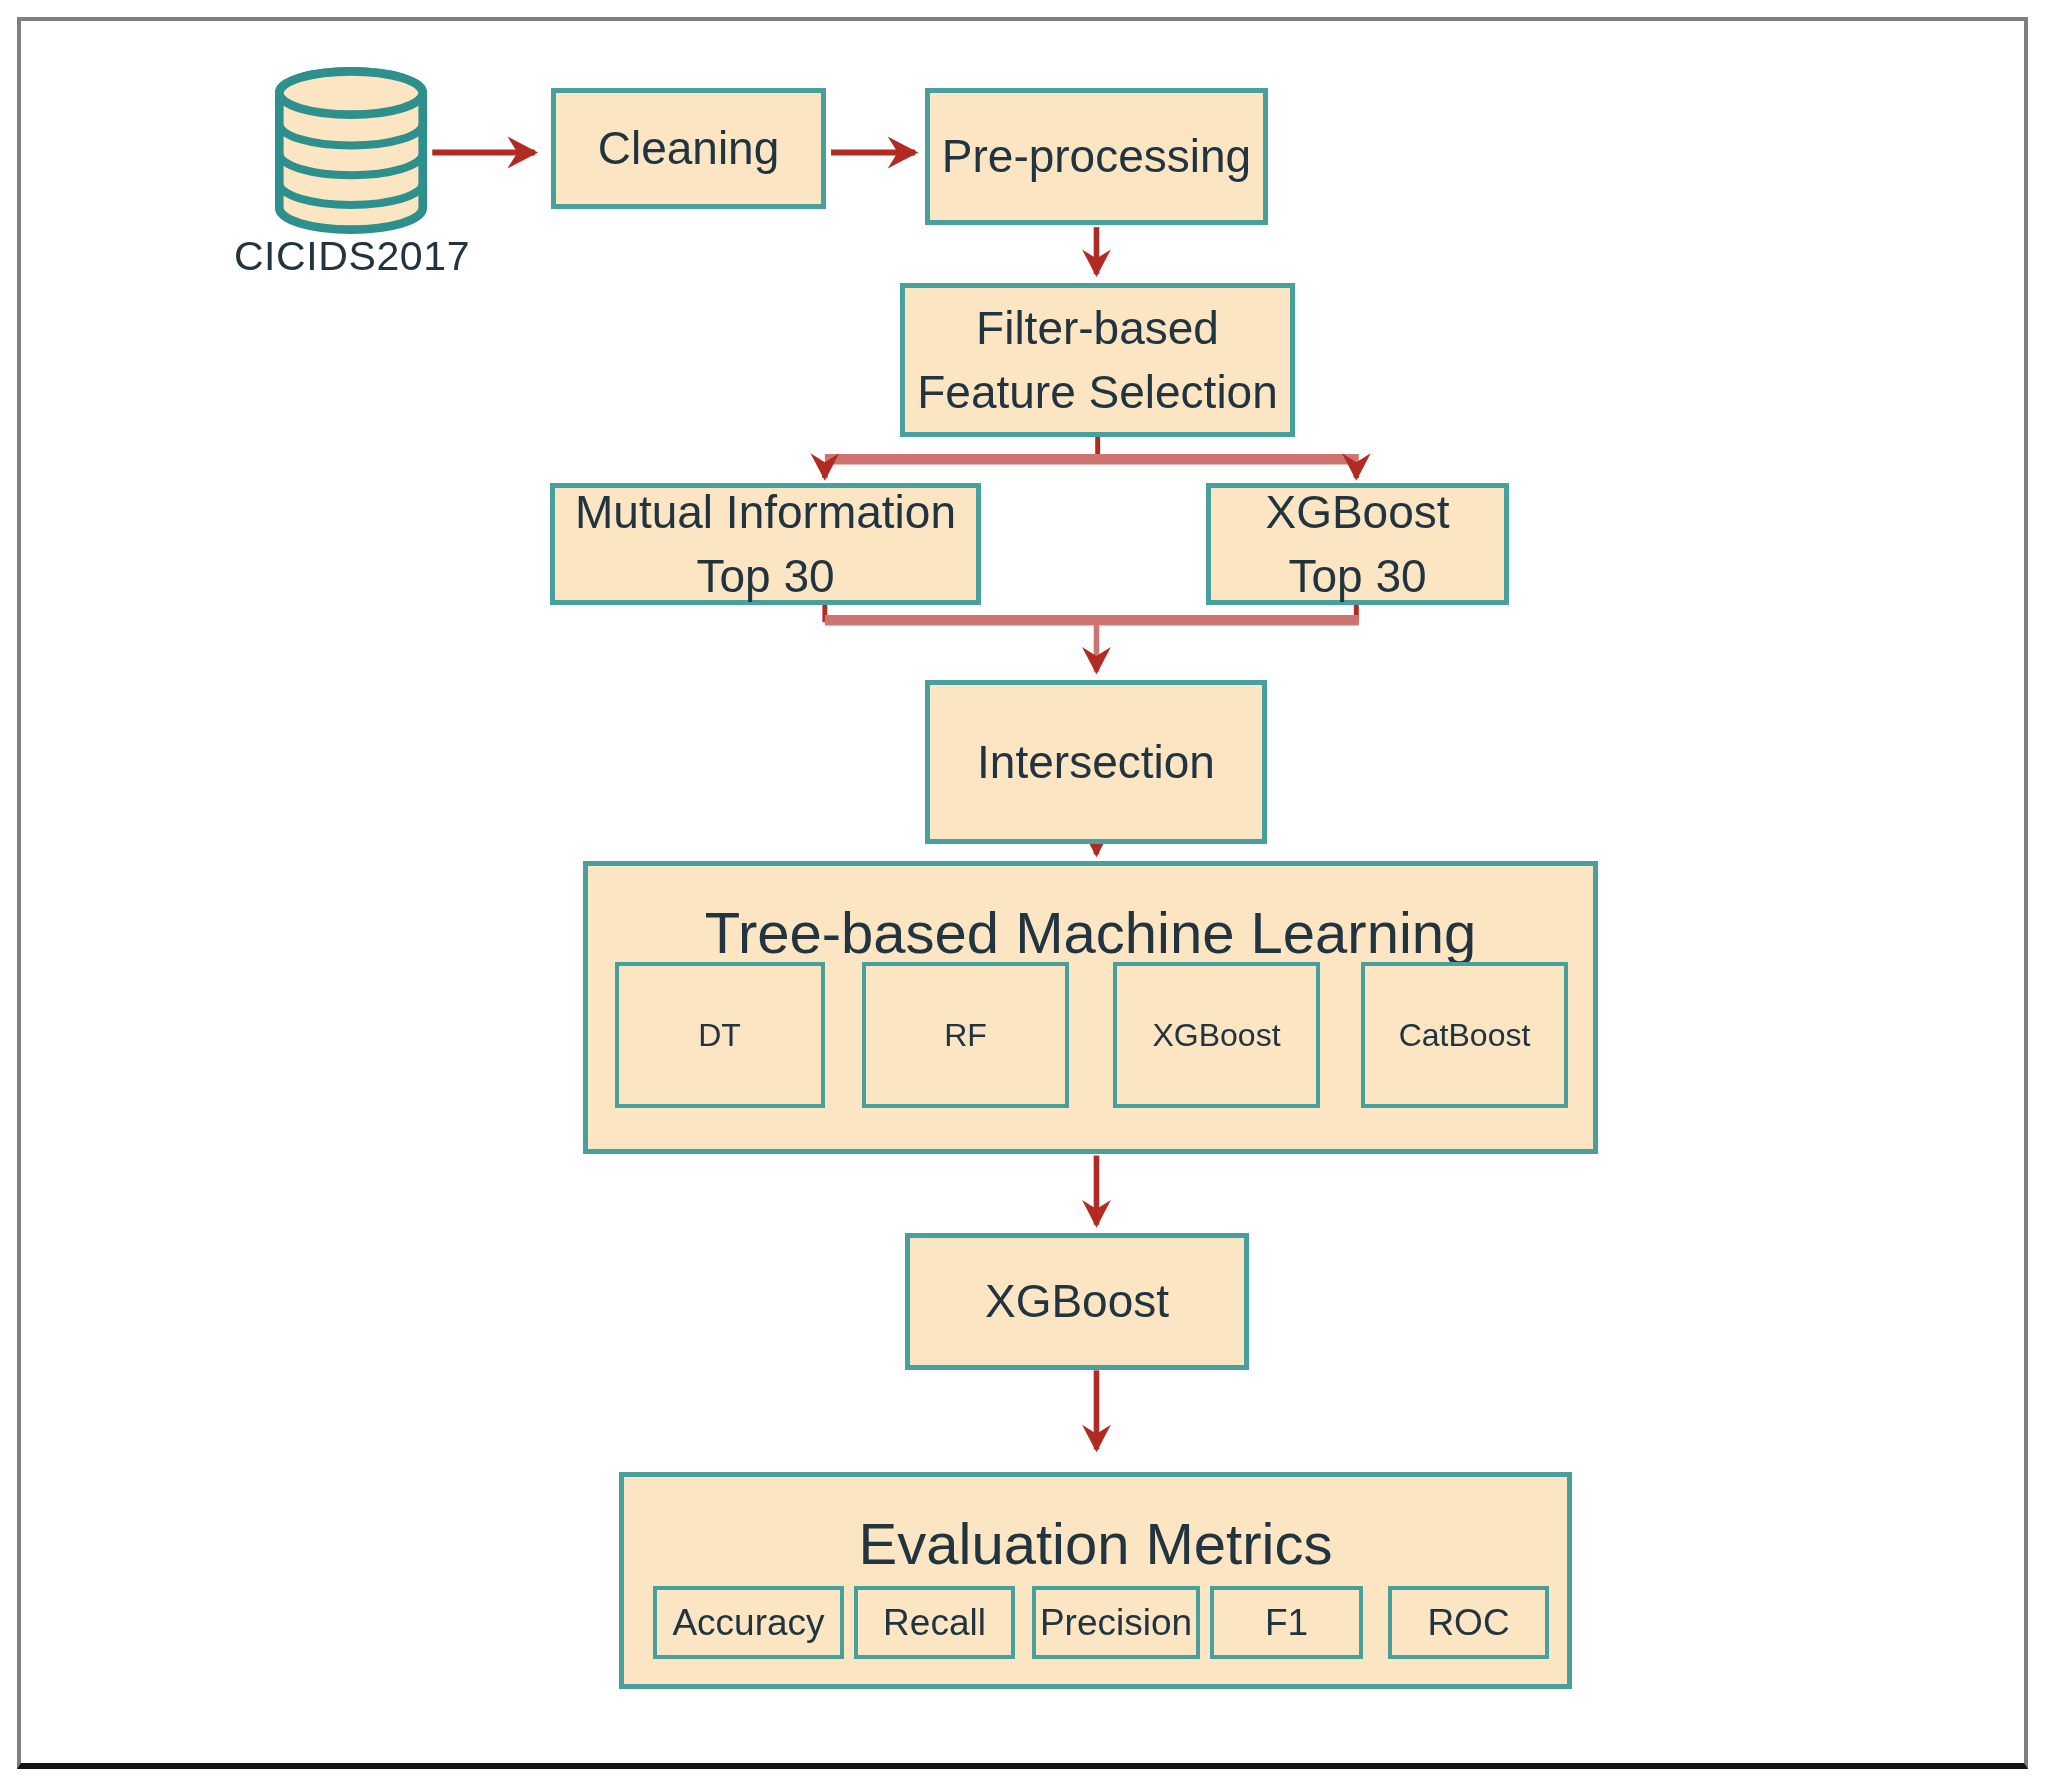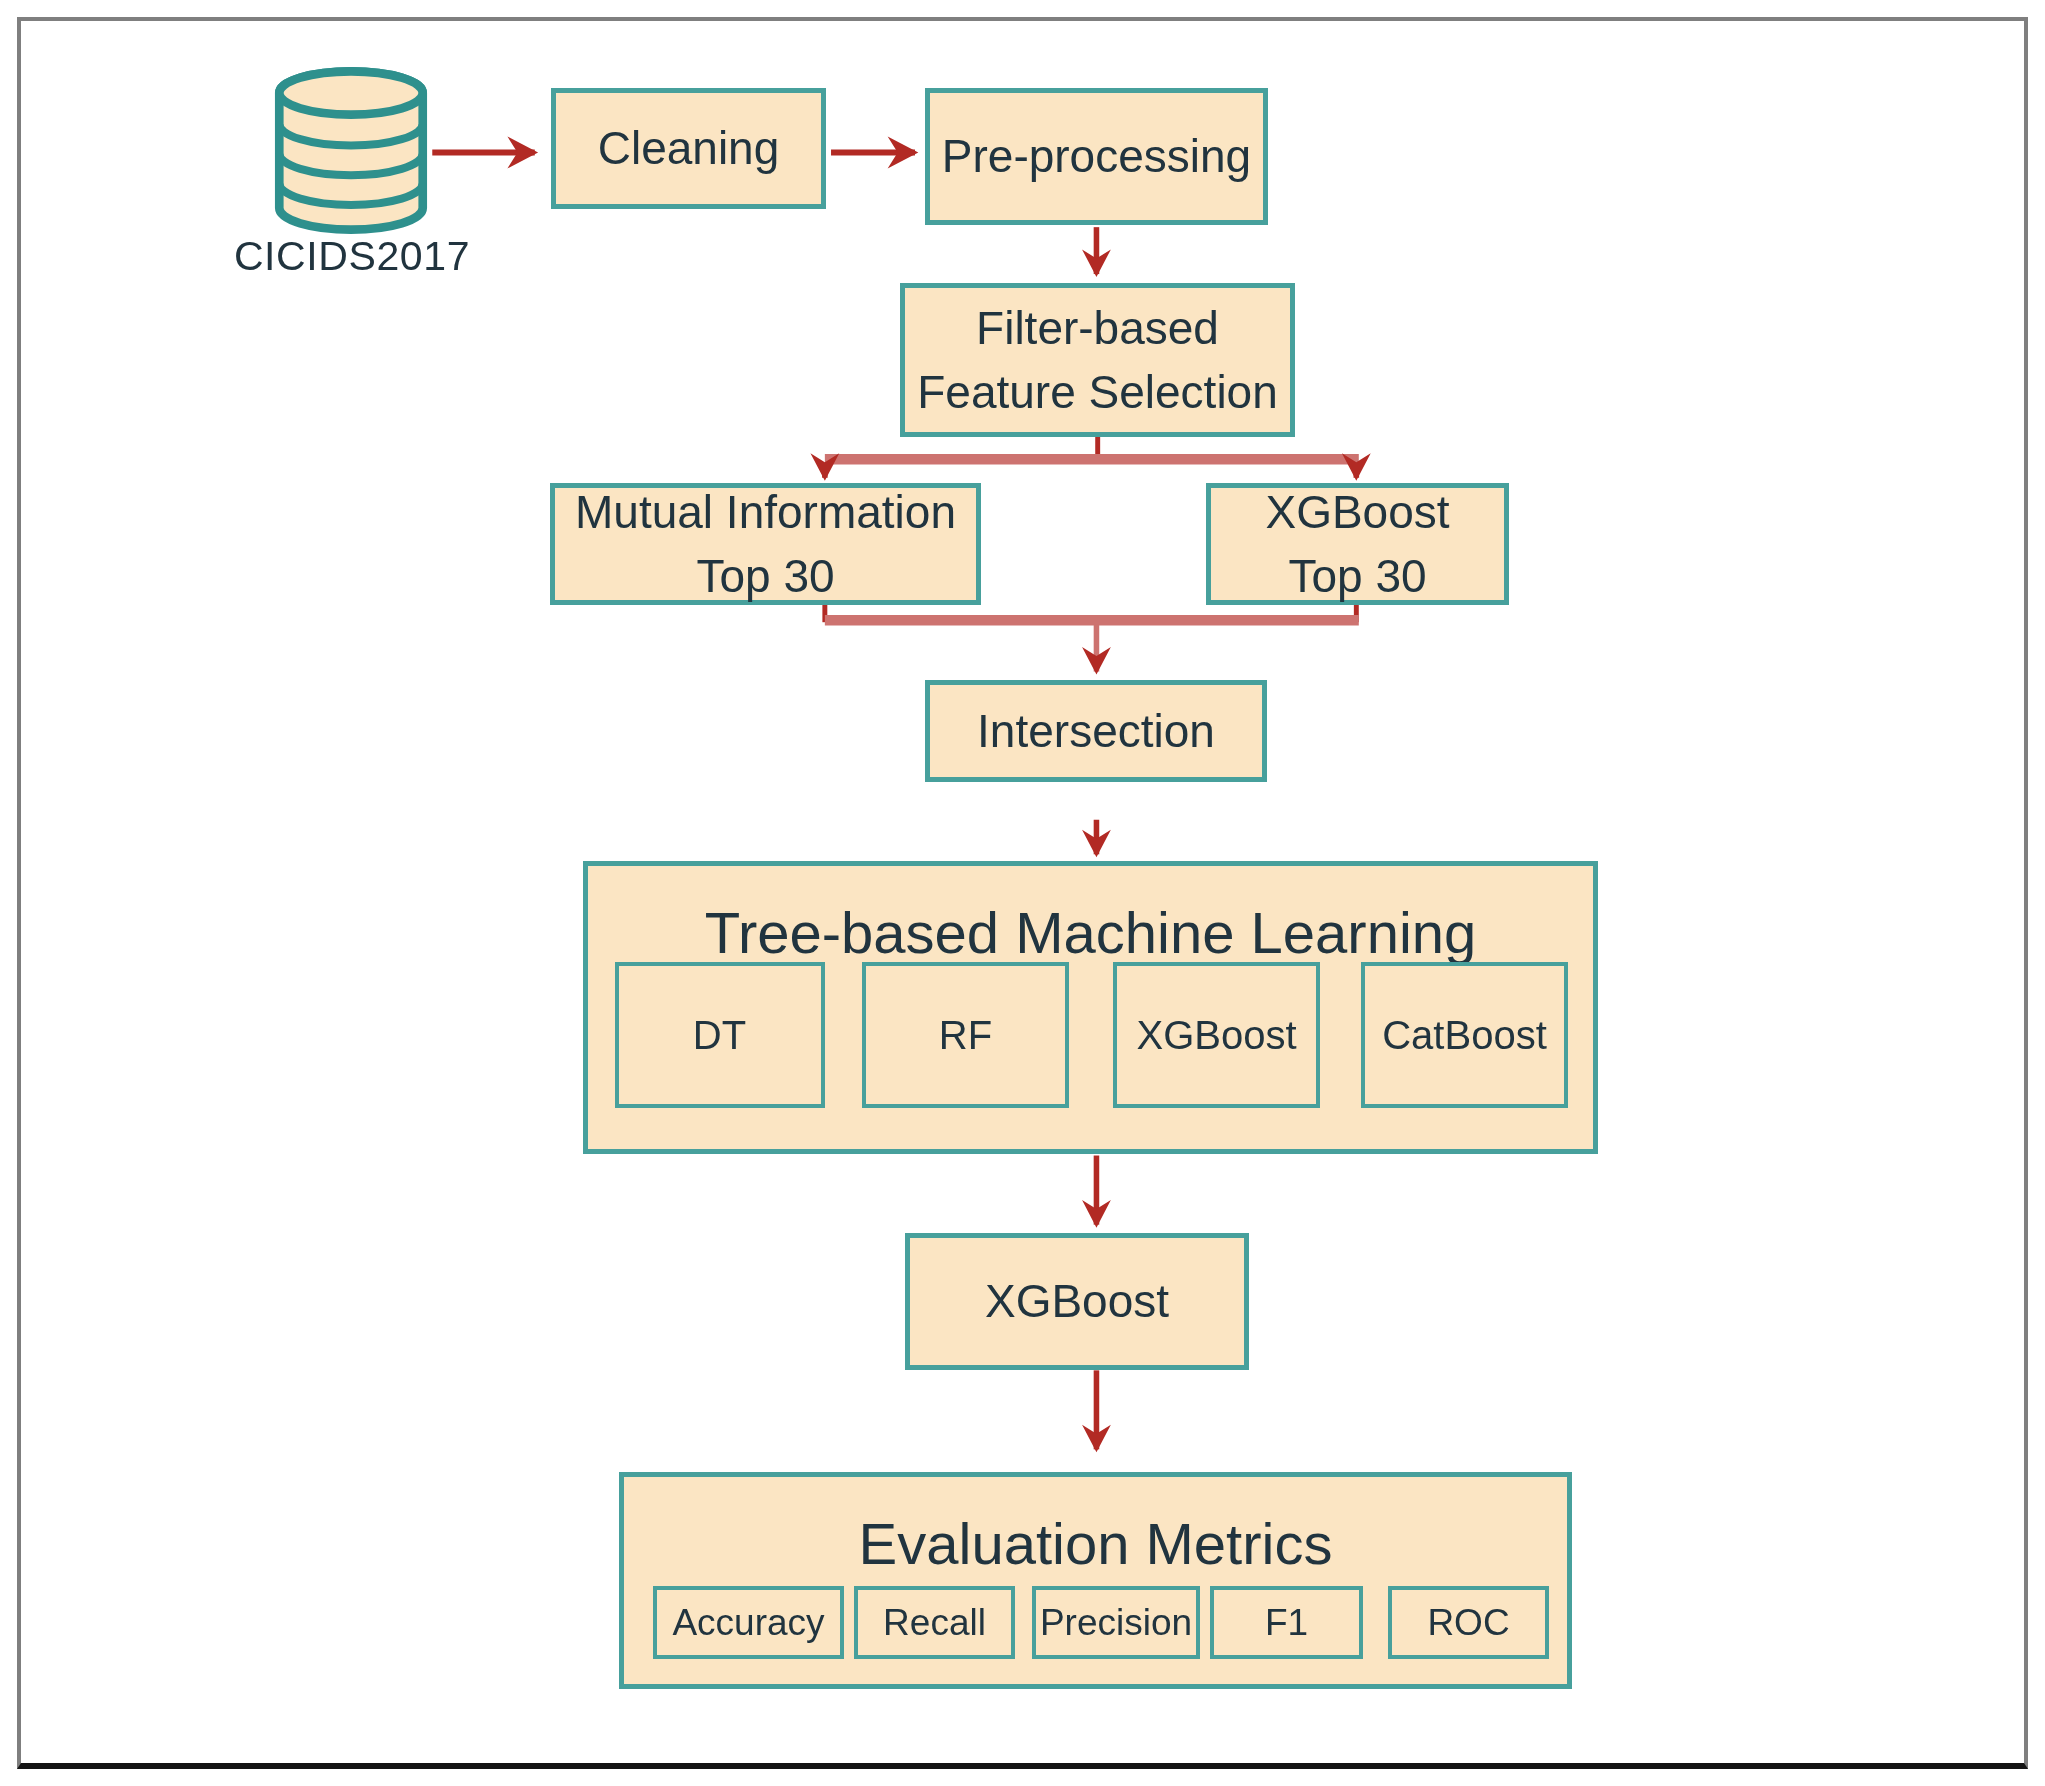--- a/index.html
+++ b/index.html
@@ -24,21 +24,21 @@
   }
   .node{
     position:absolute;background:var(--box-fill);
     border:5px solid var(--box-border);box-sizing:border-box;
     display:flex;flex-direction:column;align-items:center;justify-content:center;
     text-align:left;line-height:1.4;
   }
   .lbl{font-size:46px;}
   .title{font-size:58px;}
   .sub{border-width:4.3px;}
-  .model-lbl{font-size:40px;}
+  .model-lbl{font-size:32px;}
   .metric-lbl{font-size:37px;}
   .container-node{justify-content:flex-start;}
   .container-node .title{margin-top:26px;}
   .dataset-label{
     position:absolute;left:204px;top:233px;width:296px;text-align:center;
     font-size:41px;letter-spacing:0.6px;
   }
   #connectors{position:absolute;left:0;top:0;width:2046px;height:1787px;pointer-events:none;}
   .c-arrow{stroke:var(--arrow);}
   .c-branch{stroke:var(--branch);}
@@ -107,21 +107,21 @@
 <div class="node" style="left:550px;top:483px;width:431px;height:122px;">
   <div class="lbl">Mutual Information</div>
   <div class="lbl">Top 30</div>
 </div>
 
 <div class="node" style="left:1206px;top:483px;width:303px;height:122px;">
   <div class="lbl">XGBoost</div>
   <div class="lbl">Top 30</div>
 </div>
 
-<div class="node" style="left:925px;top:680px;width:342px;height:102px;">
+<div class="node" style="left:925px;top:680px;width:342px;height:164px;">
   <div class="lbl">Intersection</div>
 </div>
 
 <div class="node container-node" style="left:583px;top:861px;width:1015px;height:293px;">
   <div class="title">Tree-based Machine Learning</div>
   <div class="node sub" style="left:26.5px;top:96px;width:210px;height:146px;">
     <div class="model-lbl">DT</div>
   </div>
   <div class="node sub" style="left:274px;top:96px;width:207px;height:146px;">
     <div class="model-lbl">RF</div>

